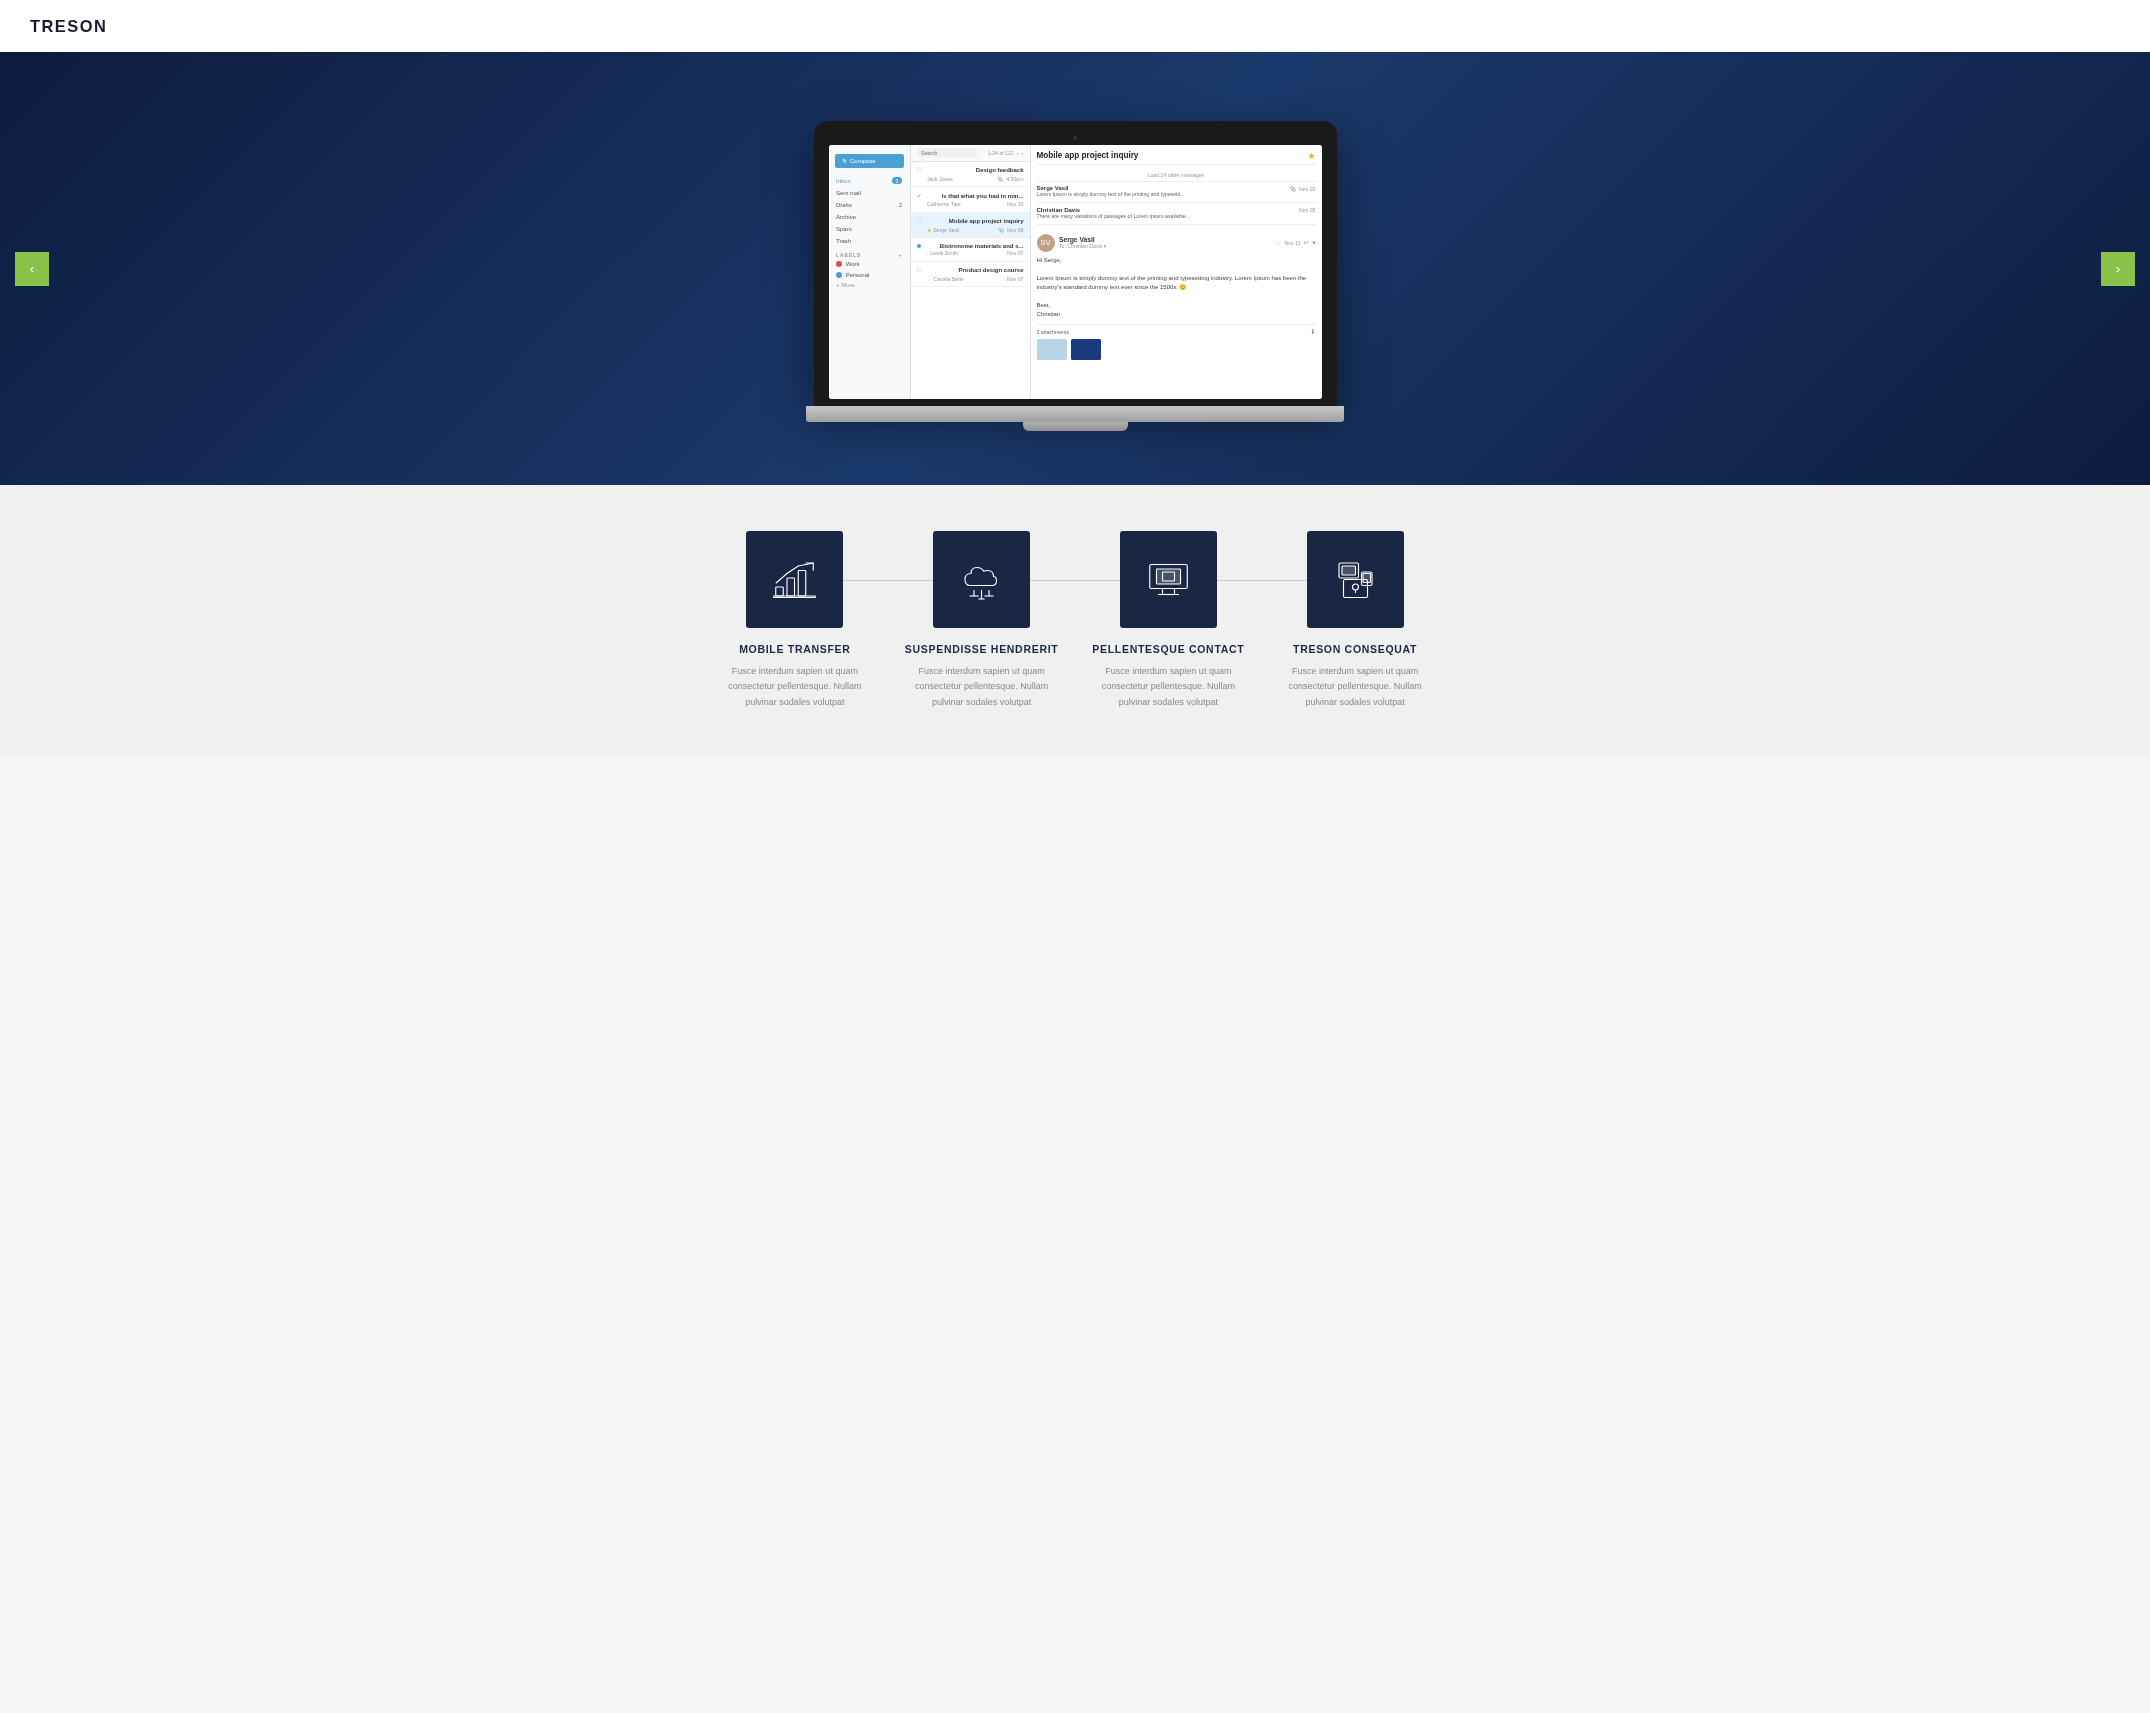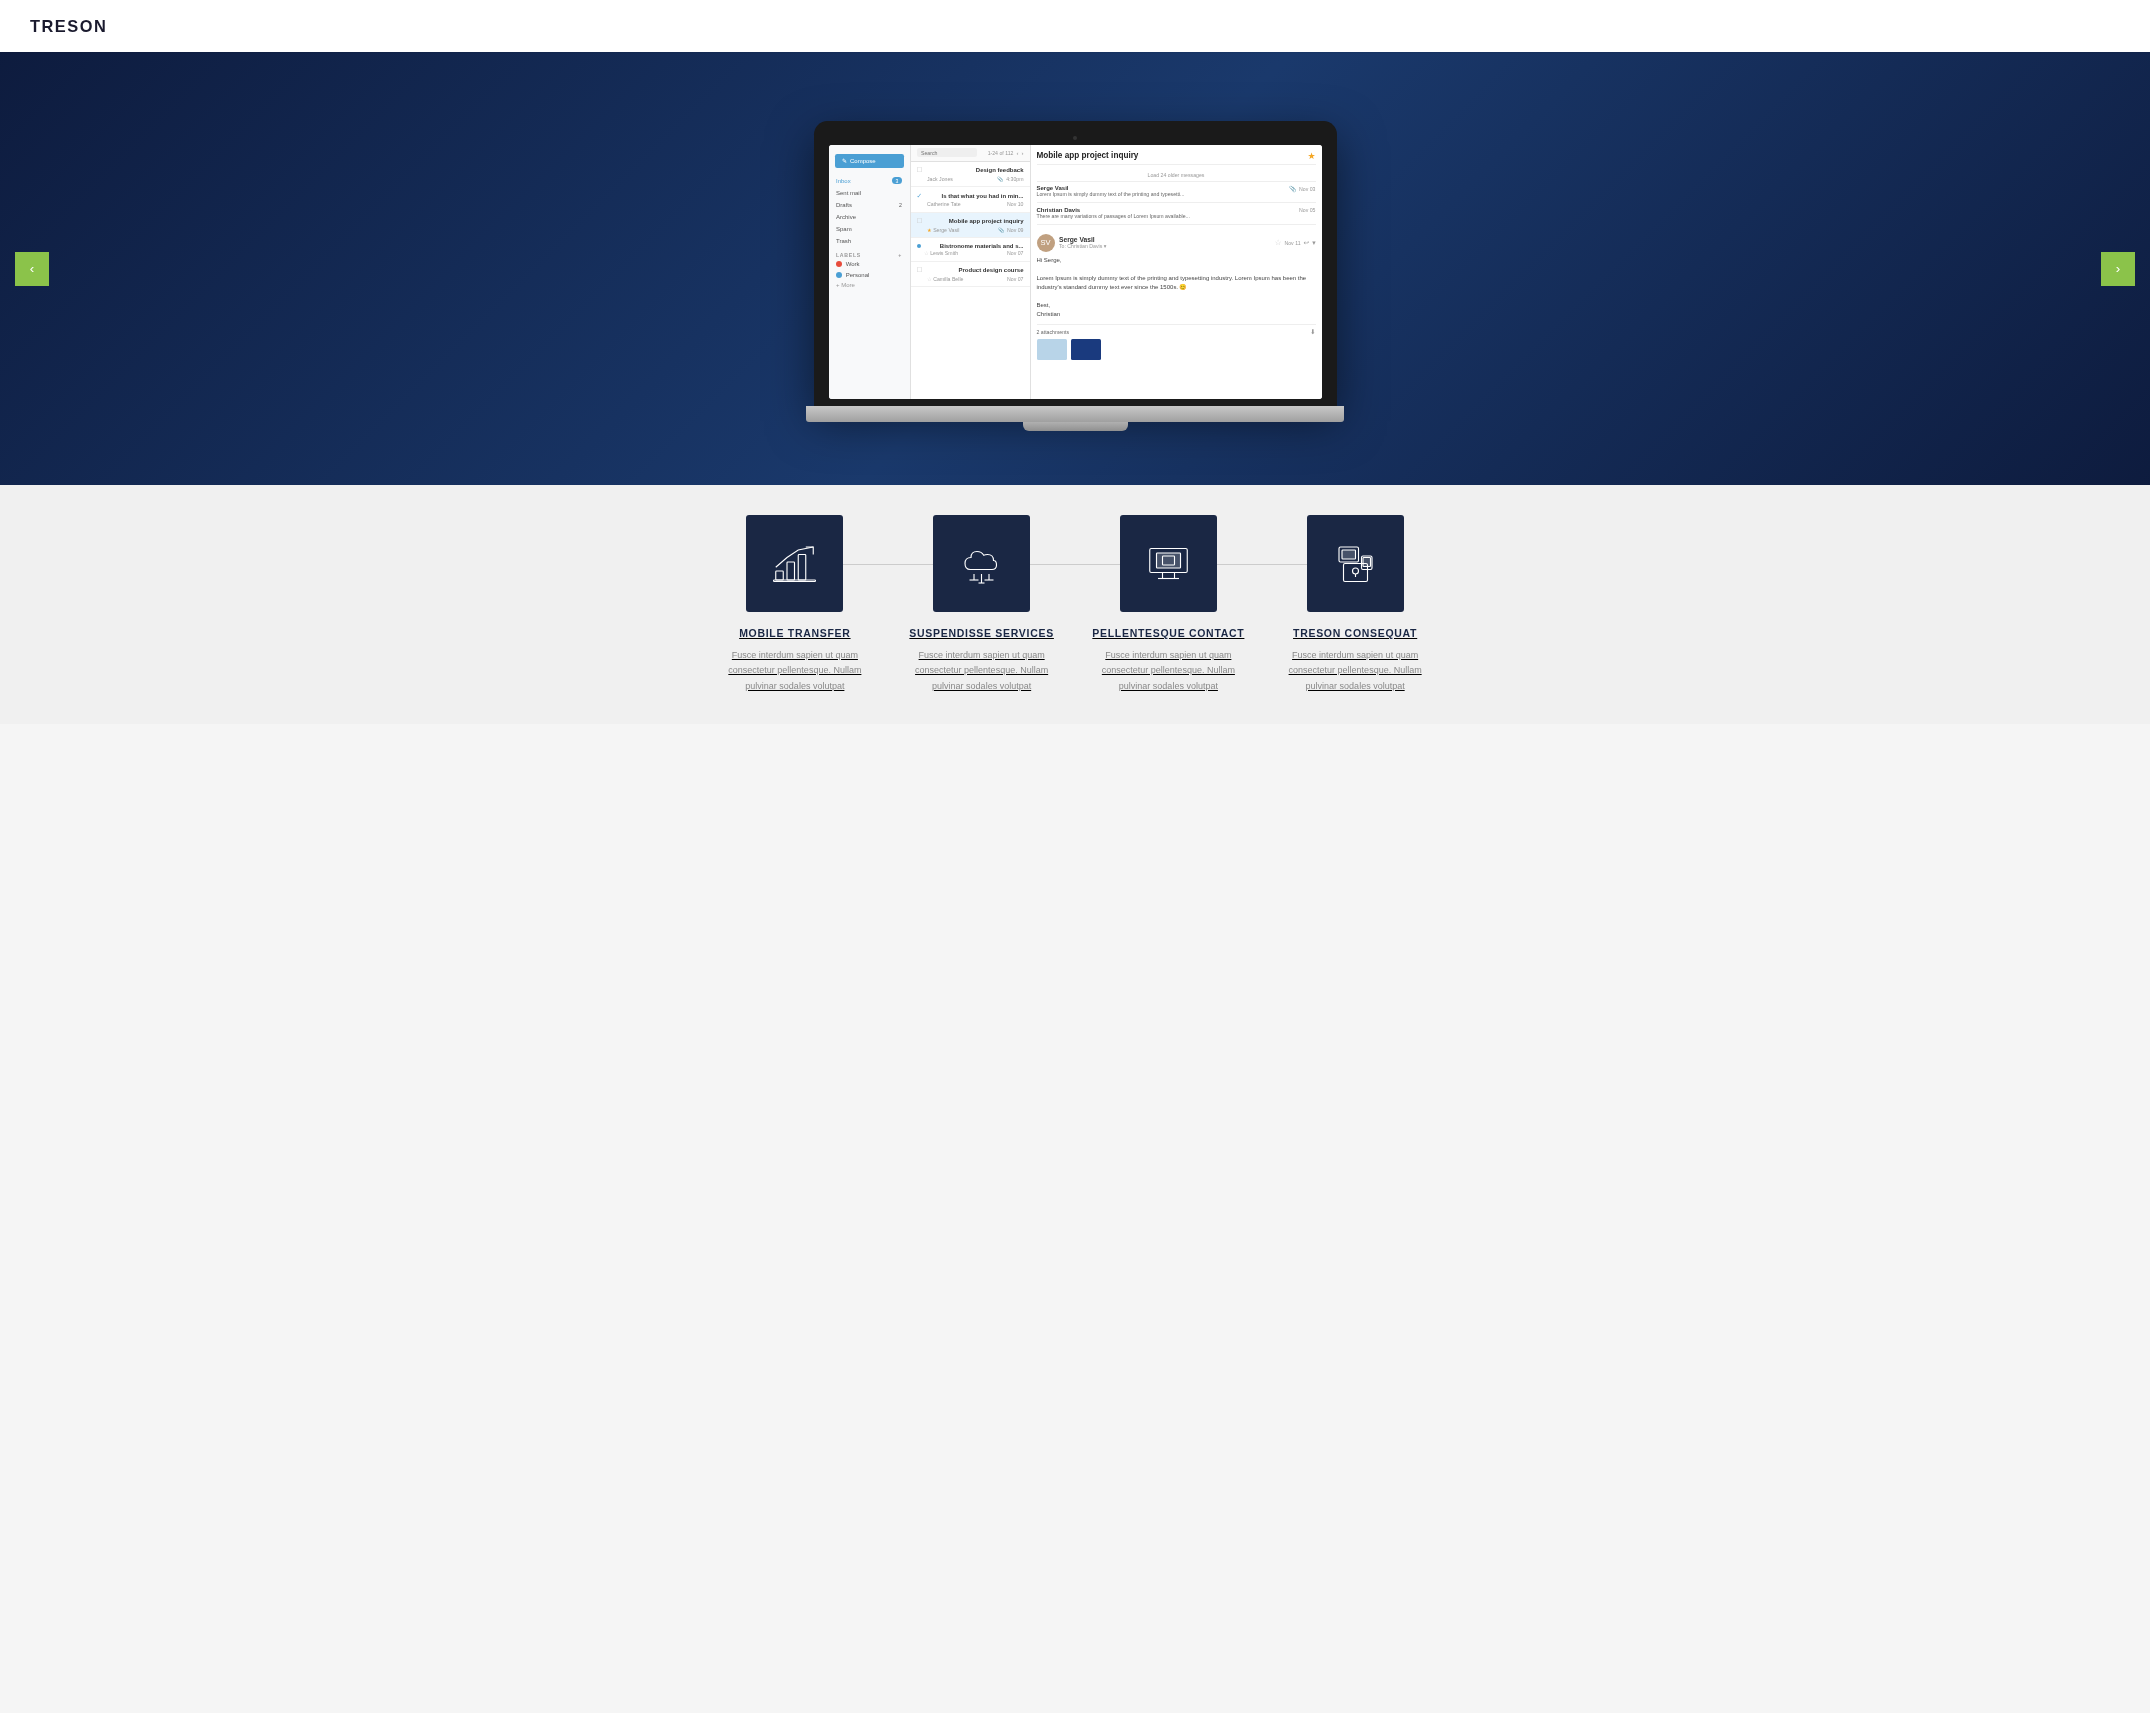--- a/index.html
+++ b/index.html
@@ -337,22 +337,21 @@
       width: 30px;
       height: 21px;
       background: #1a3a7e;
       display: inline-block;
       border-radius: 1.5px;
     }
 
     
     .features {
       background: #f0f0f0;
-      padding: 30px 30px;
-      text-decoration: underline;
+      padding: 46px 30px;
     }
     .feature-item {
       flex: 1;
       display: flex;
       flex-direction: column;
       align-items: center;
       text-align: center;
       padding: 0 15px;
       position: relative;
     }
@@ -651,21 +650,21 @@
           <svg viewBox="0 0 60 60">
             <path d="M15,38 Q8,38 8,30 Q8,22 16,22 Q16,14 24,14 Q30,14 33,19 Q35,18 38,18 Q46,18 46,26 Q50,26 50,32 Q50,38 44,38 Z"></path>
             <line x1="20" y1="44" x2="20" y2="52"></line>
             <line x1="30" y1="44" x2="30" y2="56"></line>
             <line x1="40" y1="44" x2="40" y2="52"></line>
             <line x1="14" y1="52" x2="26" y2="52"></line>
             <line x1="34" y1="56" x2="26" y2="56"></line>
             <line x1="34" y1="52" x2="46" y2="52"></line>
           </svg>
         </div>
-        <div class="feature-title">SUSPENDISSE SERVICES</div>
+        <div class="feature-title">SUSPENDISSE HENDRERIT</div>
         <div class="feature-desc">Fusce interdum sapien ut quam consectetur pellentesque. Nullam pulvinar sodales volutpat</div>
       </div>
 
       <div class="feature-item">
         <div class="feature-icon-wrap">
           <svg viewBox="0 0 60 60">
             <rect x="5" y="10" width="50" height="32" rx="2"></rect>
             <rect x="14" y="16" width="32" height="20" rx="1" fill="rgba(255,255,255,0.2)"></rect>
             <rect x="22" y="20" width="16" height="12" rx="1"></rect>
             <line x1="22" y1="42" x2="22" y2="50"></line>

